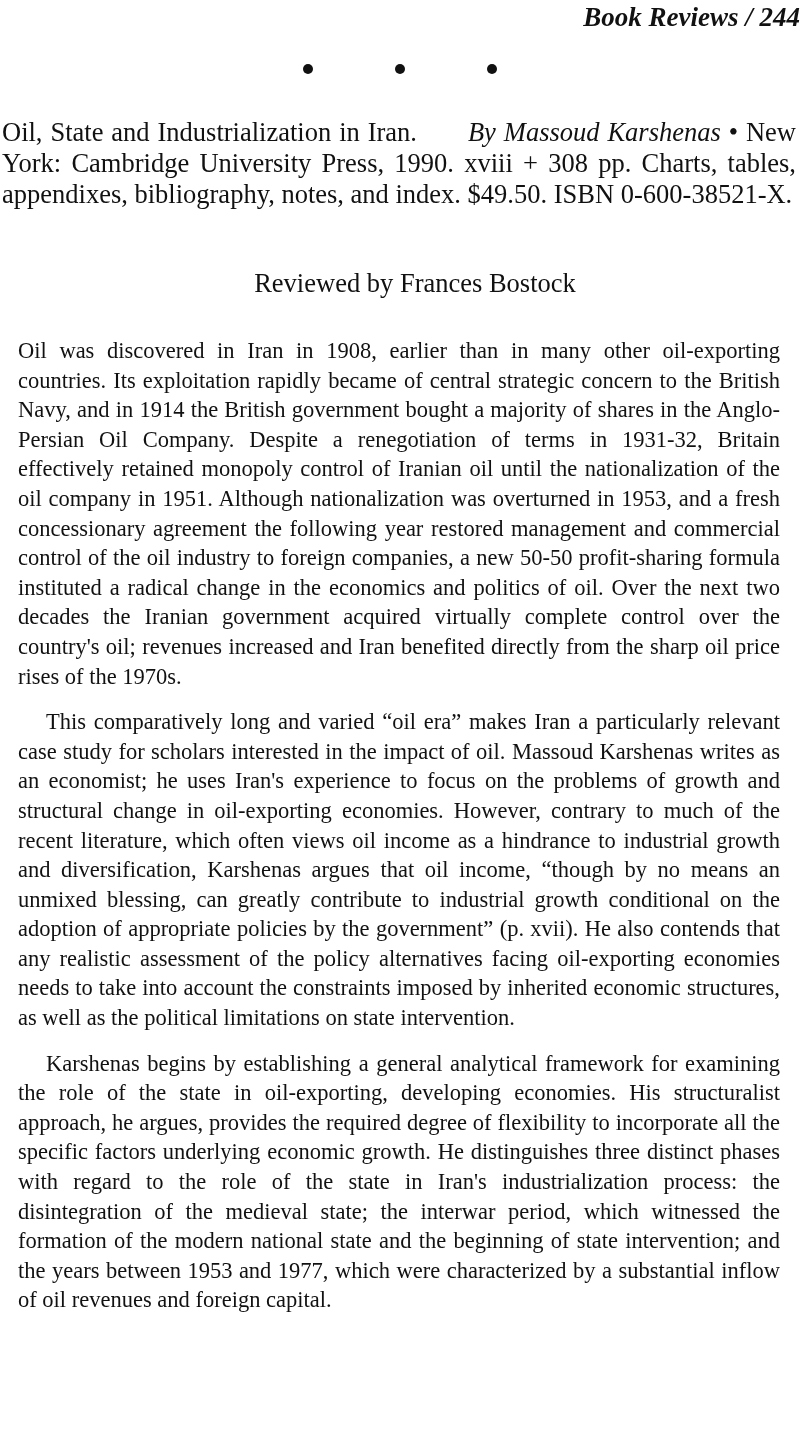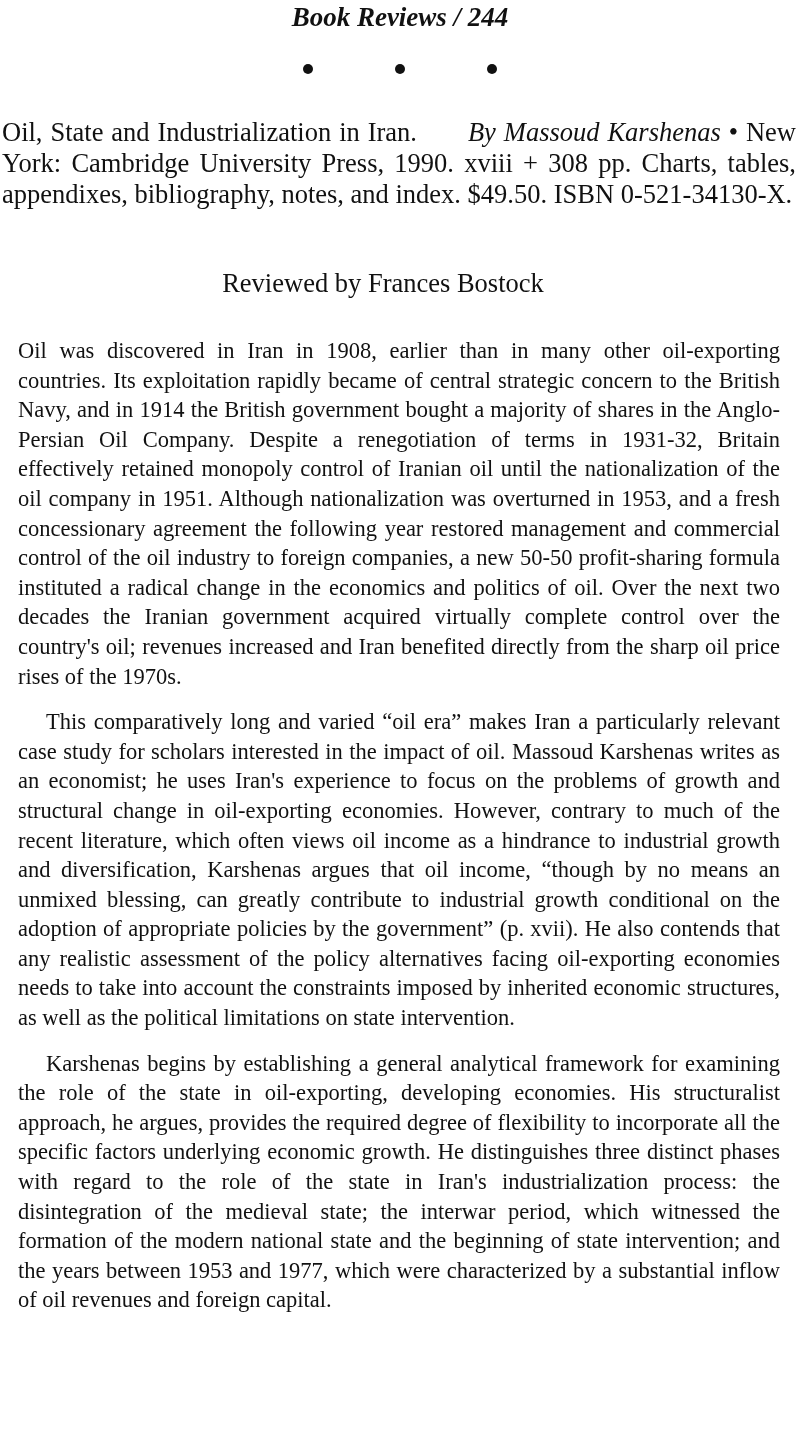--- a/index.html
+++ b/index.html
@@ -1,40 +1,40 @@
 <!DOCTYPE html>
 <html><head>
 <meta charset="utf-8">
 <style>
   html, body { margin:0; padding:0; background:#ffffff; }
   body { width:800px; height:1444px; overflow:hidden; position:relative;
          font-family:"Liberation Serif", "DejaVu Serif", serif; color:#111; }
-  .running-head { position:absolute; top:2px; left:0; width:800px; text-align:center;
+  .running-head { position:absolute; top:2px; left:0; width:800px; text-align:right;
                   font-style:italic; font-weight:bold; font-size:27px; }
   .dots { position:absolute; top:62px; left:0; width:800px; text-align:center; font-size:14px; }
   .dots span { display:inline-block; width:10px; height:10px; border-radius:50%; background:#111; margin:0 41px; }
   .citation { position:absolute; top:117px; left:2px; width:794px; font-size:26.5px; line-height:31px;
               text-align:justify; }
   .citation .author { font-style:italic;margin-left:43px; }
-  .reviewer { position:absolute; top:268px; left:0; width:766px; text-align:center; font-size:26.5px; }
+  .reviewer { position:absolute; top:268px; left:0; width:766px; text-align:center; font-size:26.5px;padding-left:32px; }
   .body { position:absolute; top:320px; left:2px; width:794px; font-size:22.5px; line-height:29.6px;
           text-align:justify; hyphens:manual; }
   .body p { margin:16px; }
   .body p + p { text-indent:28px; margin-top:6px; }
 </style>
 </head>
 <body>
 
 <div class="running-head">Book Reviews / 244</div>
 <div class="dots"><span></span><span></span><span></span></div>
 
 <div class="citation">
   <span>Oil, State and Industrialization in Iran.</span>
   <span class="author">By Massoud Karshenas</span>
-  <span>• New York: Cambridge University Press, 1990. xviii + 308 pp. Charts, tables, appendixes, bibliography, notes, and index. $49.50. ISBN 0-521-34130-X.</span>
+  <span>• New York: Cambridge University Press, 1990. xviii + 308 pp. Charts, tables, appendixes, bibliography, notes, and index. $49.50. ISBN 0-600-38521-X.</span>
 </div>
 
 <div class="reviewer">Reviewed by Frances Bostock</div>
 
 <div class="body">
   <p>Oil was discovered in Iran in 1908, earlier than in many other oil-exporting countries. Its exploitation rapidly became of central strategic concern to the British Navy, and in 1914 the British government bought a majority of shares in the Anglo-Persian Oil Company. Despite a renegotiation of terms in 1931-32, Britain effectively retained monopoly control of Iranian oil until the nationalization of the oil company in 1951. Although nationalization was overturned in 1953, and a fresh concessionary agreement the following year restored management and commercial control of the oil industry to foreign companies, a new 50-50 profit-sharing formula instituted a radical change in the economics and politics of oil. Over the next two decades the Iranian government acquired virtually complete control over the country's oil; revenues increased and Iran benefited directly from the sharp oil price rises of the 1970s.</p>
   <p>This comparatively long and varied “oil era” makes Iran a particularly relevant case study for scholars interested in the impact of oil. Massoud Karshenas writes as an economist; he uses Iran's experience to focus on the problems of growth and structural change in oil-exporting economies. However, contrary to much of the recent literature, which often views oil income as a hindrance to industrial growth and diversification, Karshenas argues that oil income, “though by no means an unmixed blessing, can greatly contribute to industrial growth conditional on the adoption of appropriate policies by the government” (p. xvii). He also contends that any realistic assessment of the policy alternatives facing oil-exporting economies needs to take into account the constraints imposed by inherited economic structures, as well as the political limitations on state intervention.</p>
   <p>Karshenas begins by establishing a general analytical framework for examining the role of the state in oil-exporting, developing economies. His structuralist approach, he argues, provides the required degree of flexibility to incorporate all the specific factors underlying economic growth. He distinguishes three distinct phases with regard to the role of the state in Iran's industrialization process: the disintegration of the medieval state; the interwar period, which witnessed the formation of the modern national state and the beginning of state intervention; and the years between 1953 and 1977, which were characterized by a substantial inflow of oil revenues and foreign capital.</p>
 </div>
 

